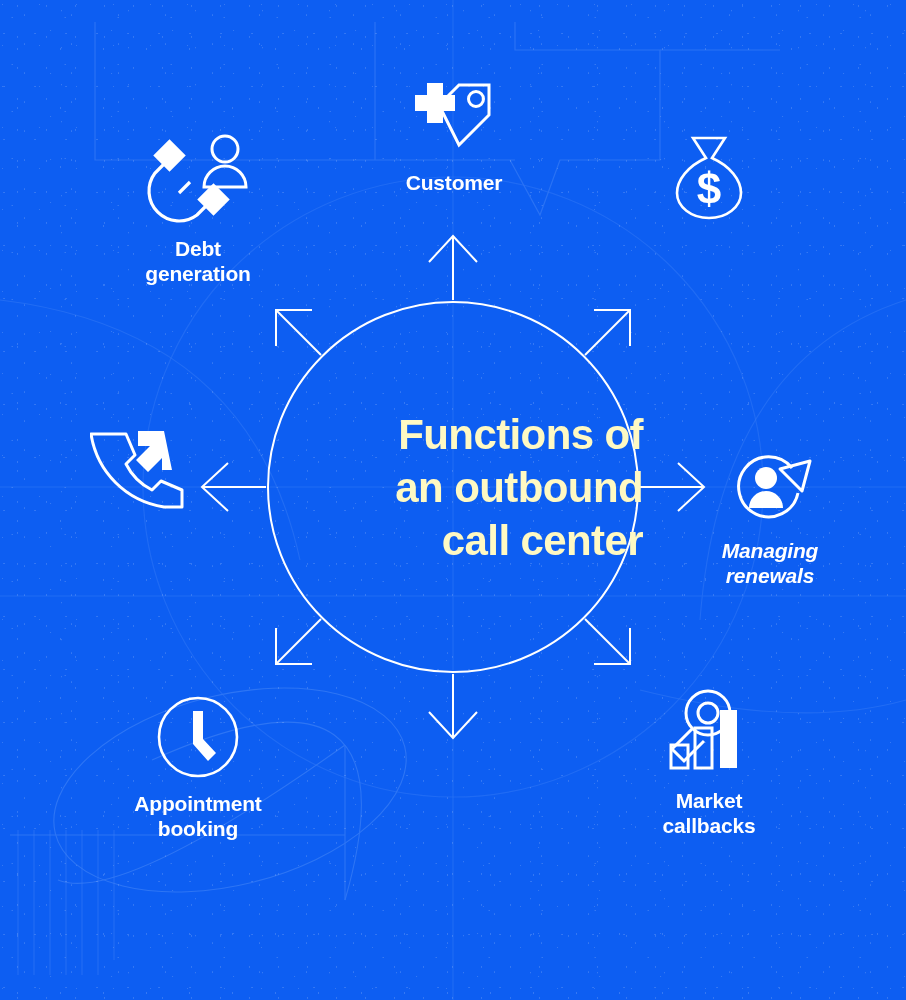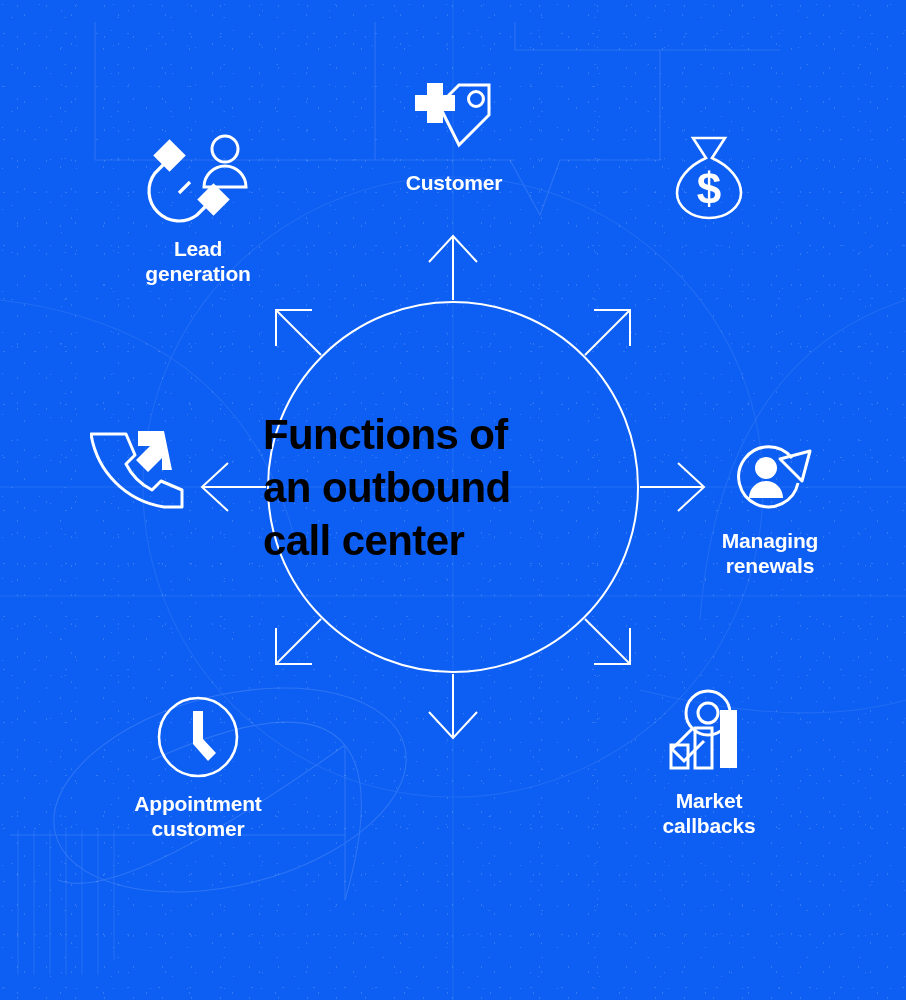--- a/index.html
+++ b/index.html
@@ -40,22 +40,22 @@
     text-align:center;
     letter-spacing:-0.2px;
     white-space:pre-line;
   }
 
   #center-title{
     position:absolute;
     left:453px;top:487px;
     transform:translate(-50%,-50%);
     width:380px;
-    text-align:left;
-    color:#000000;
+    text-align:right;
+    color:#fef9c3;
     font-weight:700;
     font-size:42px;
     line-height:53px;
     letter-spacing:-0.6px;
     white-space:pre-line;
   }
 </style>
 </head>
 <body style="background: rgb(13, 94, 242);">
 
@@ -152,41 +152,41 @@
         <circle cx="79" cy="17" r="13"></circle>
         <path d="M58 55 a21 21 0 0 1 42 0 z"></path>
       </g>
       <g fill="none" stroke="#ffffff" stroke-width="3.2" stroke-linecap="butt">
         <path d="M22 28 L9 41 a30 30 0 0 0 42 42 L64 70"></path>
         <path d="M44 50 L33 61"></path>
       </g>
       <rect x="12" y="12" width="23" height="23" fill="#ffffff" transform="rotate(45 23.5 23.5)"></rect>
       <rect x="56" y="56" width="23" height="23" fill="#ffffff" transform="rotate(45 67.5 67.5)"></rect>
     </svg>
-    <div class="lbl">Lead
+    <div class="lbl">Debt
 generation</div>
   </div>
 
   <div class="node" style="left:383px;top:78px;width:142px;">
     <svg class="ic" width="90" height="80" viewBox="0 0 90 80" xmlns="http://www.w3.org/2000/svg">
       <path d="M30 27 L50 7 L80 7 L80 37 L50 67 Z" fill="none" stroke="#ffffff" stroke-width="3"></path>
       <circle cx="67" cy="21" r="7.5" fill="none" stroke="#ffffff" stroke-width="3"></circle>
       <path d="M18 5 L34 5 L34 17 L46 17 L46 33 L34 33 L34 45 L18 45 L18 33 L6 33 L6 17 L18 17 Z" fill="#ffffff"></path>
     </svg>
     <div class="lbl">Customer</div>
   </div>
 
   <div class="node" style="left:630px;top:132px;width:158px;">
     <svg class="ic" width="82" height="88" viewBox="0 0 82 88" xmlns="http://www.w3.org/2000/svg">
       <path d="M25 6 L57 6 L44 26 C62 34 73 48 73 61 a32 25 0 0 1 -64 0 C9 48 20 34 38 26 Z" fill="none" stroke="#ffffff" stroke-width="2.6"></path>
       <text x="41" y="72" text-anchor="middle" font-family="Liberation Sans, sans-serif" font-size="44" font-weight="700" fill="#ffffff">$</text>
     </svg>
   </div>
 
-  <div class="node" style="left:690px;top:438px;width:160px;">
+  <div class="node" style="left:690px;top:448px;width:160px;font-style:italic;">
     <svg class="ic" width="96" height="78" viewBox="0 0 96 78" xmlns="http://www.w3.org/2000/svg">
       <path d="M70 20 A30 30 0 1 0 76 45" fill="none" stroke="#ffffff" stroke-width="3"></path>
       <path d="M58 21 L88 13 L80 43 Z" fill="none" stroke="#ffffff" stroke-width="3" stroke-linejoin="round"></path>
       <circle cx="44" cy="30" r="11" fill="#ffffff"></circle>
       <path d="M27 60 a17 17 0 0 1 34 0 z" fill="#ffffff"></path>
     </svg>
     <div class="lbl">Managing
 renewals</div>
   </div>
 
@@ -205,21 +205,21 @@
 callbacks</div>
   </div>
 
 
   <div class="node" style="left:108px;top:695px;width:180px;">
     <svg class="ic" width="84" height="84" viewBox="0 0 84 84" xmlns="http://www.w3.org/2000/svg">
       <circle cx="42" cy="42" r="39" fill="none" stroke="#ffffff" stroke-width="2.6"></circle>
       <path d="M37 16 L47 16 L47 44 L60 58 L52 66 L37 49 Z" fill="#ffffff"></path>
     </svg>
     <div class="lbl">Appointment
-customer</div>
+booking</div>
   </div>
 
   <div class="node" style="left:58px;top:428px;width:158px;">
     <svg class="ic" width="94" height="82" viewBox="0 0 94 82" xmlns="http://www.w3.org/2000/svg">
       <path d="M21 6 L38 6 L47 27 L38 36 C44 48 52 56 64 62 L73 53 L94 62 L94 79 L76 79 C38 73 9 44 3 6 Z" fill="none" stroke="#ffffff" stroke-width="3" stroke-linejoin="round" transform="translate(-2,0)"></path>
       <g fill="#ffffff">
         <path d="M86 5 L60 5 L60 20 L72 20 L58 34 L70 46 L84 32 L84 44 L94 44 Z" transform="translate(-12,-2) rotate(0)"></path>
       </g>
     </svg>
   </div>

